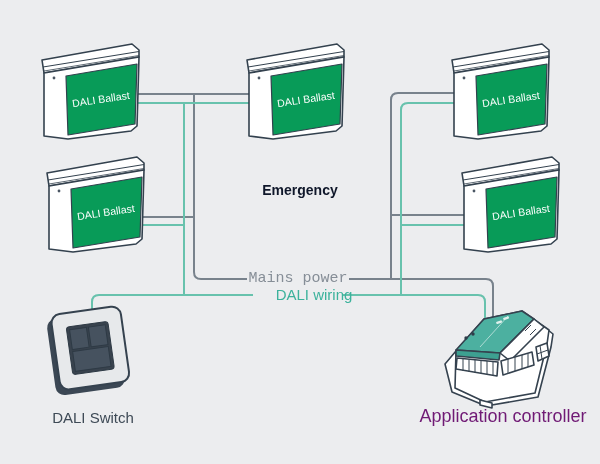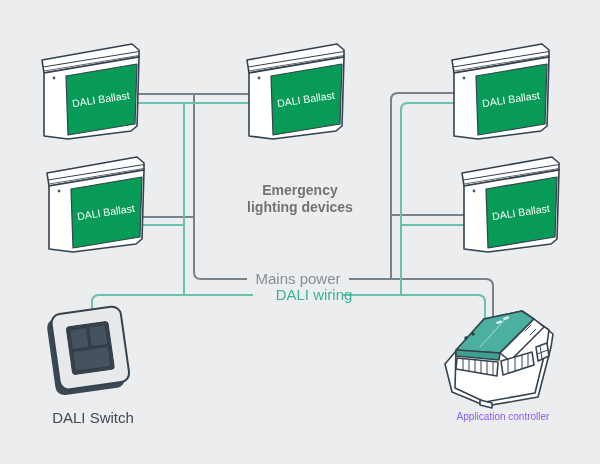--- a/index.html
+++ b/index.html
@@ -6,25 +6,25 @@
   .canvas{
     position:relative;width:600px;height:464px;overflow:hidden;
     background:#ecedef;
     font-family:"Liberation Sans", sans-serif;
   }
   .canvas svg{position:absolute;overflow:visible;}
   #wires{left:0;top:0;}
   .node{position:absolute;}
   .lbl{position:absolute;text-align:center;}
   .lbl-center{left:220px;top:182px;width:160px;font-size:14px;font-weight:bold;
-    line-height:16.5px;color:#737373;}
-  .lbl-mains{left:238px;top:271px;width:120px;font-size:15px;color:#868e97;line-height:16px;}
+    line-height:16.5px;color:#0f172a;}
+  .lbl-mains{left:238px;top:271px;width:120px;font-size:15px;color:#868e97;line-height:16px;font-family:Liberation Mono, monospace;}
   .lbl-dali{left:254px;top:287px;width:120px;font-size:15px;color:#3cb29c;line-height:16px;}
   .lbl-switch{left:33px;top:409px;width:120px;font-size:15px;color:#3e4a56;}
-  .lbl-controller{left:418px;top:409px;width:170px;font-size:10px;line-height:15.5px;color:#8b5cf6;}
+  .lbl-controller{left:418px;top:409px;width:170px;font-size:18px;line-height:15.5px;color:#701a75;}
   .ballast-text{fill:#ffffff;font-size:10.5px;font-family:"Liberation Sans",sans-serif;}
 </style>
 </head>
 <body>
 
 <div class="canvas">
 
   <svg id="wires" width="600" height="464" viewBox="0 0 600 464">
 
     <g fill="none" stroke="#78828c" stroke-width="2" stroke-linecap="butt">
@@ -136,21 +136,20 @@
       <path d="M61,56 L92,47 L94,60 L63,70 Z" fill="#ffffff"></path>
       <path d="M68,54 V68 M75,52 V66 M82,50 V64 M88,48.5 V62" stroke-width="1" fill="none"></path>
       <path d="M96,42 L107,38 L109,51 L98,56 Z" fill="#ffffff"></path>
       <path d="M100,40.5 L102,54 M97,49 L108,45" stroke-width="1" fill="none"></path>
       <path d="M40,95 L52,98 L52,103 L40,100 Z" fill="#ffffff"></path>
     </g>
   </svg>
 
   <div class="lbl lbl-center">
     <div>Emergency</div>
-    <div>lighting devices</div>
   </div>
 
   <div class="lbl lbl-mains">Mains power</div>
 
   <div class="lbl lbl-dali">DALI wiring</div>
 
   <div class="lbl lbl-switch">DALI Switch</div>
 
   <div class="lbl lbl-controller">
     <div>Application controller</div>

